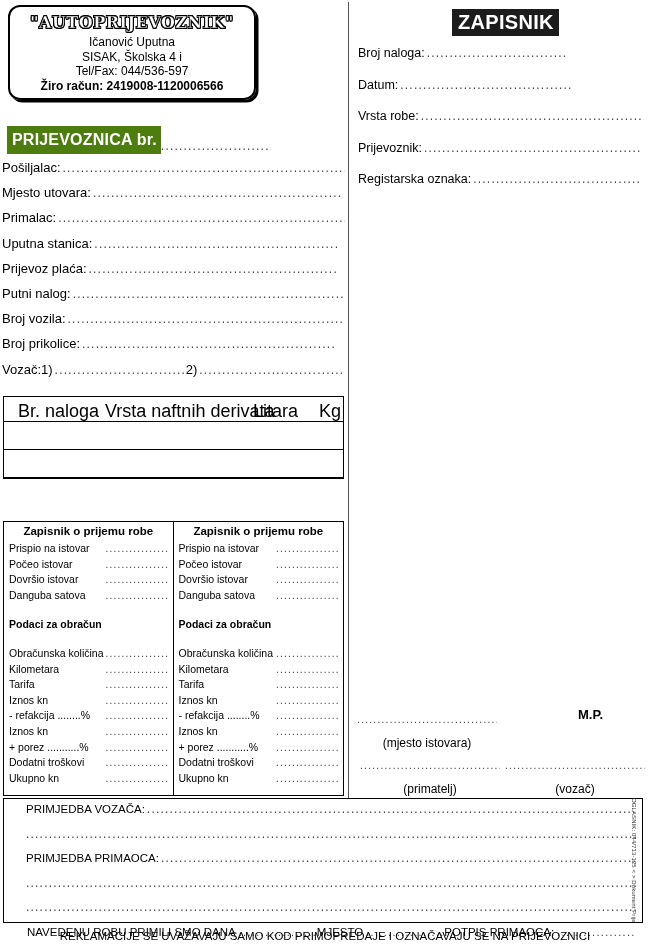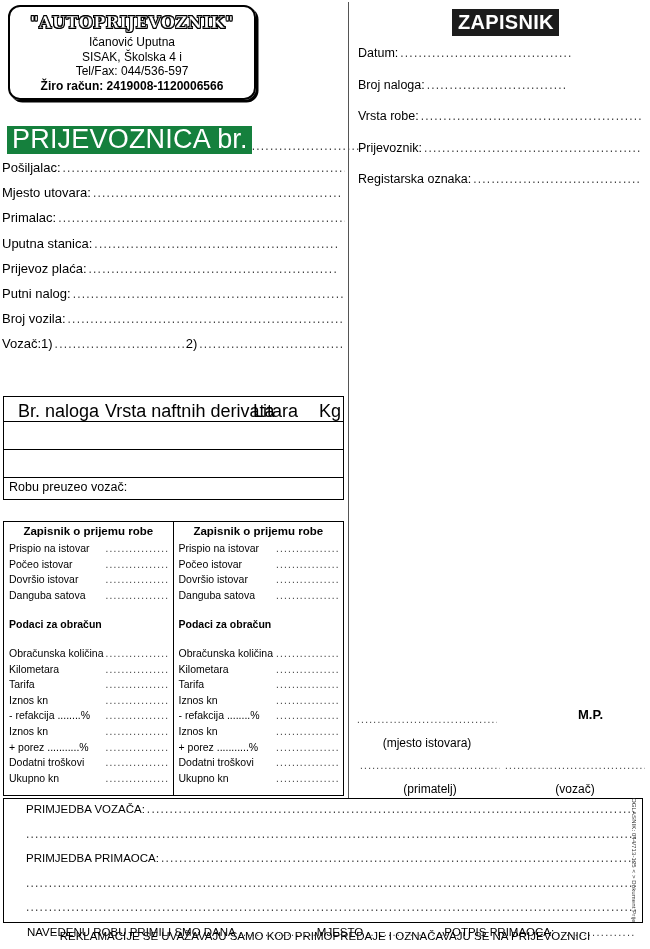--- a/index.html
+++ b/index.html
@@ -75,24 +75,24 @@
   
   #prijevoznica-row {
     position: absolute;
     left: 7px;
     top: 126px;
     width: 330px;
     display: flex;
     align-items: flex-end;
   }
   #prijevoznica-banner {
-    background: #15803d;
+    background: #4d7c0f;
     color: #ffffff;
-    font-size: 27px;
-    font-weight: normal;
+    font-size: 16px;
+    font-weight: bold;
     line-height: 25px;
     padding: 1px 4px 2px 5px;
     letter-spacing: 0.2px;
     white-space: nowrap;
   }
   #prijevoznica-dots {
     flex: 0 0 110px;
     padding-bottom: 2px;
   }
 
@@ -378,37 +378,40 @@
     </div>
     <div class="field-row">
       <span class="field-label">Putni nalog:</span>
       <span class="dots">..................................................................</span>
     </div>
     <div class="field-row">
       <span class="field-label">Broj vozila:</span>
       <span class="dots">...................................................................</span>
     </div>
     <div class="field-row">
+      <span class="field-label">Broj prikolice:</span>
+      <span class="dots">........................................................</span>
+    </div>
+    <div class="field-row">
       <span class="field-label">Vozač:1)</span>
       <span class="dots">...............................</span>
       <span class="field-mid">2)</span>
       <span class="dots">...................................</span>
     </div>
   </div>
 
   <div id="fuel-table">
     <div id="fuel-head">
       <span style="left:14px;">Br. naloga</span>
       <span style="left:101px;">Vrsta naftnih derivata</span>
       <span style="left:249px;">Litara</span>
       <span style="left:315px;">Kg</span>
     </div>
     <div class="fuel-row"></div>
     <div class="fuel-row"></div>
-    <div id="robu-row">Robu preuzeo vozač:</div>
   </div>
 
   <div id="receipt-block">
 
     <div class="receipt-col first">
       <div class="receipt-title">Zapisnik o prijemu robe</div>
       <div class="r-row">
         <span class="r-label">Prispio na istovar</span>
         <span class="r-dots">.................</span>
       </div>
@@ -524,26 +527,26 @@
       </div>
     </div>
   </div>
 
   <div id="panel-divider"></div>
 
   <div id="zapisnik-banner">ZAPISNIK</div>
 
   <div id="right-fields">
     <div class="rf-row">
+      <span class="rf-label">Broj naloga:</span>
+      <span class="dots-fixed">...............................</span>
+    </div>
+    <div class="rf-row">
       <span class="rf-label">Datum:</span>
       <span class="dots-fixed">......................................</span>
-    </div>
-    <div class="rf-row">
-      <span class="rf-label">Broj naloga:</span>
-      <span class="dots-fixed">...............................</span>
     </div>
     <div class="rf-row">
       <span class="rf-label">Vrsta robe:</span>
       <span class="dots">........................................................................</span>
     </div>
     <div class="rf-row">
       <span class="rf-label">Prijevoznik:</span>
       <span class="dots">......................................................................</span>
     </div>
     <div class="rf-row">

